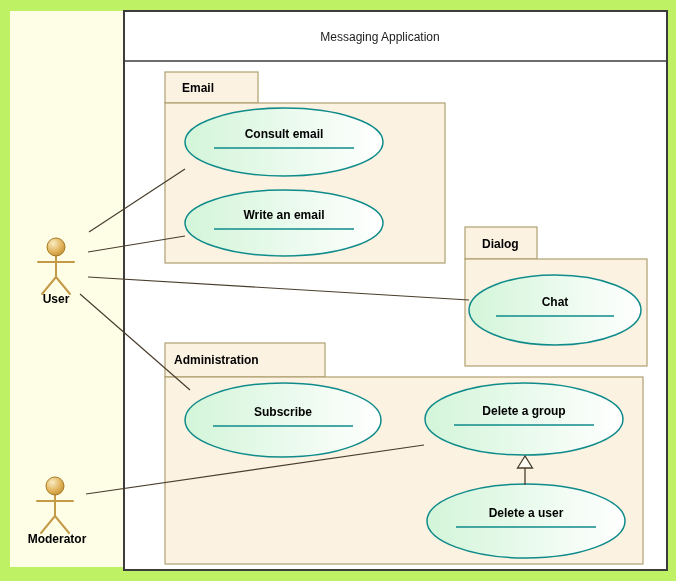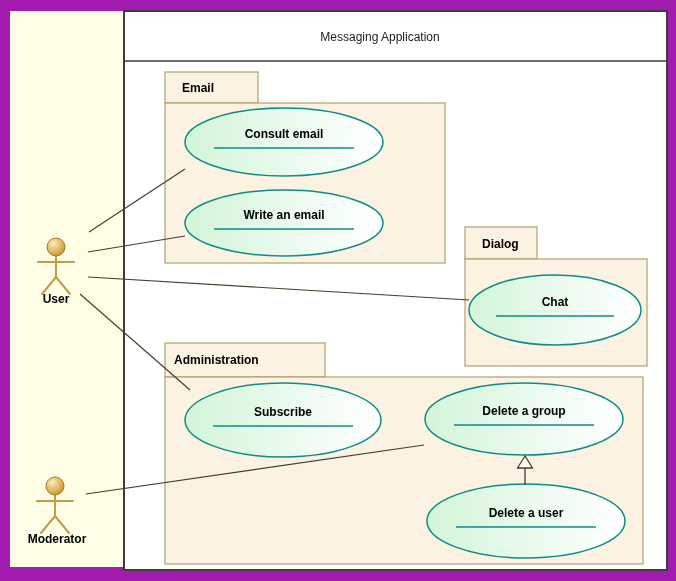--- a/index.html
+++ b/index.html
@@ -1,20 +1,20 @@
 <!DOCTYPE html>
 <html><head>
 <meta charset="utf-8">
 <style>
   html, body { margin: 0; padding: 0; background: #ffffff; }
   #stage {
     position: relative;
     width: 676px;
     height: 581px;
-    background: #a21caf;
+    background: #bef264;
     font-family: "Liberation Sans", sans-serif;
     overflow: hidden;
   }
   svg { position: absolute; top: 0; left: 0; }
   text {
     font-family: "Liberation Sans", sans-serif;
     fill: #000000;
     font-size: 12px;
   }
   .lbl  { font-weight: bold; }

